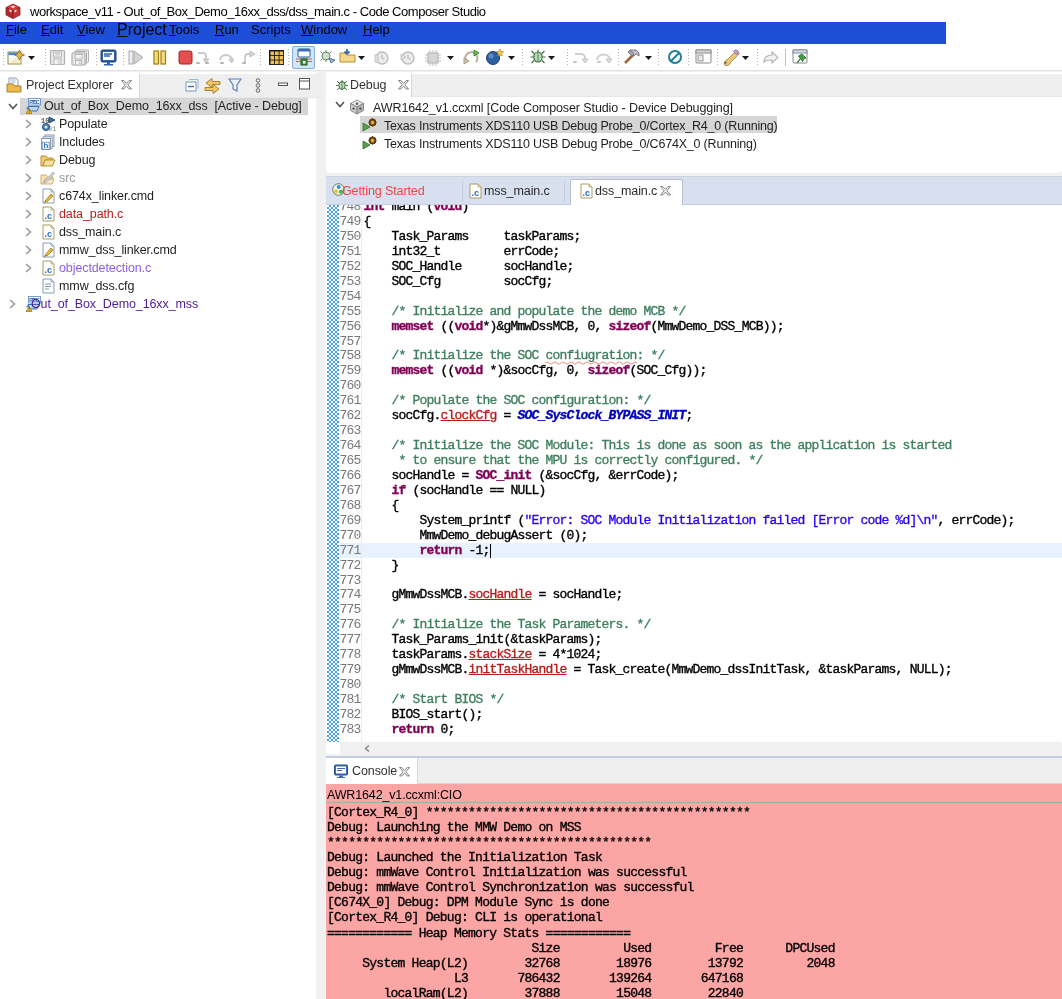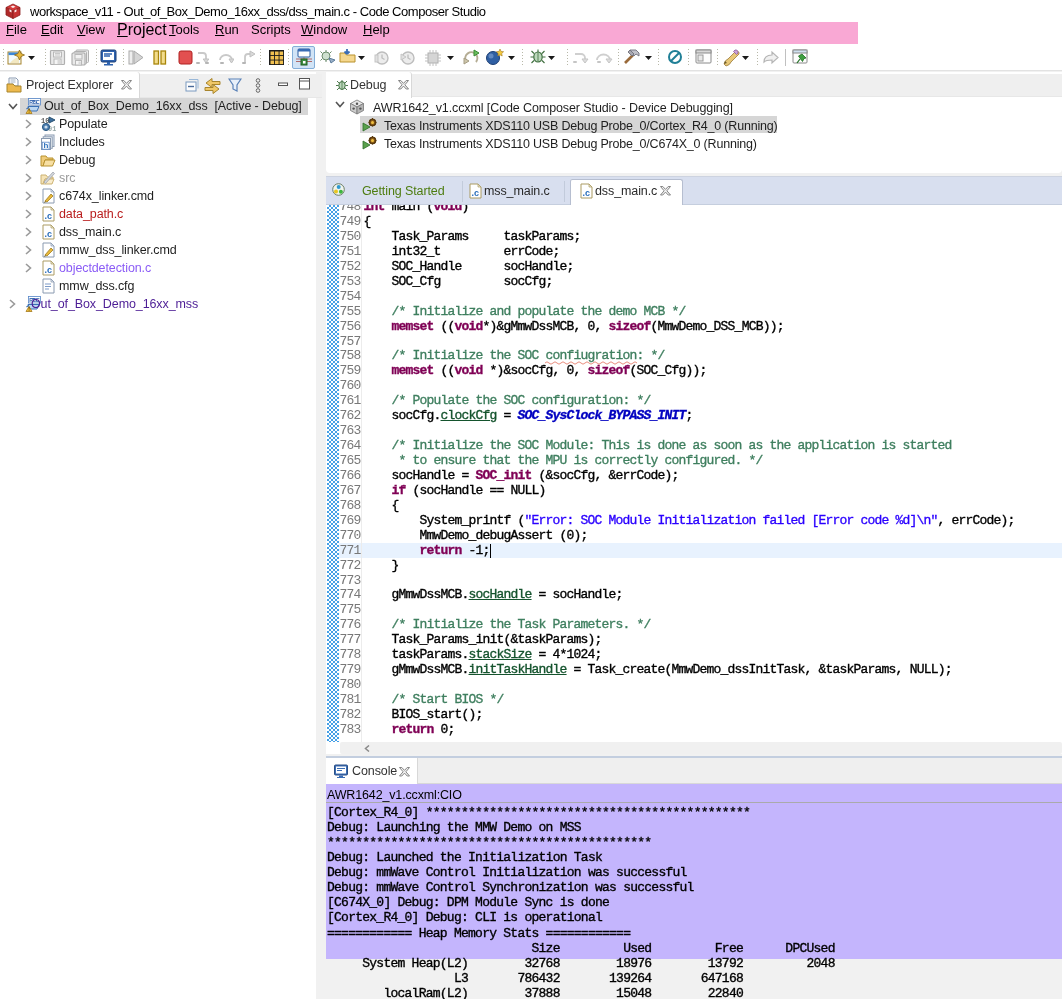--- a/index.html
+++ b/index.html
@@ -2,39 +2,39 @@
 <html><head><meta charset="utf-8"><style>
 
 *{margin:0;padding:0;box-sizing:border-box}
 html,body{width:1062px;height:999px;overflow:hidden;background:#fff;font-family:"Liberation Sans",sans-serif}
 .abs{position:absolute}
 pre{font-family:"Liberation Mono",monospace;margin:0}
 .code{font-size:13px;letter-spacing:-0.8px;line-height:14.93px;color:#000;-webkit-text-stroke:0.35px}
 .code .k{color:#7f0055;font-weight:bold}
 .code .c{color:#3f7f5f}
 .code .s{color:#2a00ff}
-.code .f{color:#14532d;text-decoration:underline}
+.code .f{color:#b91c1c;text-decoration:underline}
 .code .e{color:#0000c0;font-style:italic;font-weight:bold}
 .lnum{font-size:13px;letter-spacing:-0.8px;line-height:14.93px;color:#787878;text-align:center}
 .con{font-size:13px;letter-spacing:-0.75px;line-height:15.07px;color:#000;-webkit-text-stroke:0.35px}
 .ui{font-size:12.5px;color:#1e1e1e;letter-spacing:-0.1px;white-space:pre}
 .sep{position:absolute;top:49px;width:1px;height:17px;background-image:repeating-linear-gradient(to bottom,#b8b8a8 0 1px,transparent 1px 3px)}
 
 </style></head><body>
 <div class="abs" style="left:0;top:0;width:1062px;height:22px;background:#fff">
 <svg style="position:absolute;left:5px;top:3px" width="16" height="16" viewBox="0 0 16 16">
       <polygon points="8,1 15,4.5 8,8 1,4.5" fill="#d63a3a" stroke="#8d1f1f" stroke-width="0.8"></polygon>
       <polygon points="1,4.5 8,8 8,15.5 1,12" fill="#b02a2a" stroke="#8d1f1f" stroke-width="0.8"></polygon>
       <polygon points="15,4.5 8,8 8,15.5 15,12" fill="#c53333" stroke="#8d1f1f" stroke-width="0.8"></polygon>
       <path d="M4.5 6.2l2 1v2.2l-2-1zM9.5 7.2l2-1v2.2l-2 1z" fill="#fff" opacity="0.9"></path>
       <path d="M8 2.5l2.5 1.2-2.5 1.3-2.5-1.3z" fill="#fff" opacity="0.9"></path>
     </svg>
 <div class="abs" style="left:30px;top:0;height:22px;line-height:23px;font-size:13px;color:#000;letter-spacing:-0.46px">workspace_v11 - Out_of_Box_Demo_16xx_dss/dss_main.c - Code Composer Studio</div>
 </div>
-<div class="abs" style="left:0;top:22px;width:858px;height:22px;background:#f9a8d4">
+<div class="abs" style="left:0;top:22px;width:946px;height:22px;background:#1d4ed8">
 <div class="abs" style="left:6px;top:0;height:22px;line-height:16px;font-size:13px;color:#000"><u>F</u>ile</div>
 <div class="abs" style="left:41px;top:0;height:22px;line-height:16px;font-size:13px;color:#000"><u>E</u>dit</div>
 <div class="abs" style="left:77px;top:0;height:22px;line-height:16px;font-size:13px;color:#000"><u>V</u>iew</div>
 <div class="abs" style="left:117px;top:0;height:22px;line-height:16px;font-size:16px;color:#000"><u>P</u>roject</div>
 <div class="abs" style="left:169px;top:0;height:22px;line-height:16px;font-size:13px;color:#000"><u>T</u>ools</div>
 <div class="abs" style="left:215px;top:0;height:22px;line-height:16px;font-size:13px;color:#000"><u>R</u>un</div>
 <div class="abs" style="left:251px;top:0;height:22px;line-height:16px;font-size:13px;color:#000">Scripts</div>
 <div class="abs" style="left:301px;top:0;height:22px;line-height:16px;font-size:13px;color:#000"><u>W</u>indow</div>
 <div class="abs" style="left:363px;top:0;height:22px;line-height:16px;font-size:13px;color:#000"><u>H</u>elp</div>
 </div>
@@ -441,21 +441,21 @@
 </div>
 <div class="abs" style="left:326px;top:176px;width:736px;height:1px;background:#cdd3e0"></div>
 <div class="abs" style="left:326px;top:177px;width:736px;height:577px;background:#fff">
 <div class="abs" style="left:0;top:0;width:736px;height:28px;background:#d8dfef;border-bottom:1px solid #c5cede"></div>
 <svg style="position:absolute;left:6px;top:6px" width="13" height="13" viewBox="0 0 13 13">
       <circle cx="6.5" cy="6.5" r="5.8" fill="#f0f4ee" stroke="#6a7d62"></circle>
       <circle cx="6.7" cy="3.9" r="2" fill="#2e9ad0"></circle>
       <circle cx="4" cy="8.6" r="2" fill="#e8c620"></circle>
       <circle cx="8.9" cy="8.8" r="2" fill="#3db53d"></circle>
     </svg>
-<div class="abs ui" style="left:36px;top:7px;font-size:12.5px;color:#4d7c0f">Getting Started</div>
+<div class="abs ui" style="left:16px;top:7px;font-size:12.5px;color:#ef4444">Getting Started</div>
 <div class="abs" style="left:136px;top:4px;width:1px;height:21px;background:#c2cbdb"></div>
 <svg style="position:absolute;left:141px;top:6px" width="16" height="16" viewBox="0 0 16 16">
       <path d="M3 1h8l3 3v11H3z" fill="#fff" stroke="#ab9b62"></path>
       <path d="M11 1l3 3h-3z" fill="#efe8d2" stroke="#ab9b62" stroke-width="0.7"></path>
       <text x="4.6" y="12.5" font-size="9" font-weight="bold" fill="#2a6ebb" font-family="Liberation Sans">.c</text>
     </svg>
 <div class="abs ui" style="left:158px;top:7px;font-size:12.5px;color:#2a2a2a">mss_main.c</div>
 <div class="abs" style="left:238px;top:4px;width:1px;height:21px;background:#c2cbdb"></div>
 <div class="abs" style="left:244px;top:2px;width:113px;height:26px;background:#fff;border:1px solid #b6bed0;border-bottom:none;border-radius:2.5px 2.5px 0 0"></div>
 <svg style="position:absolute;left:252px;top:6px" width="16" height="16" viewBox="0 0 16 16">
@@ -547,21 +547,21 @@
 <svg class="abs" style="left:219px;top:154.5px" width="94" height="5">
         <path d="M0 3 q 2 -2.4 4 0 t 4 0 t 4 0 t 4 0 t 4 0 t 4 0 t 4 0 t 4 0 t 4 0 t 4 0 t 4 0 t 4 0 t 4 0 t 4 0 t 4 0 t 4 0 t 4 0 t 4 0 t 4 0 t 4 0 t 4 0 t 4 0 t 4 0" stroke="#e4705e" stroke-width="1" fill="none" opacity="0.8"></path>
       </svg>
 </div>
 <div class="abs" style="left:14px;top:565px;width:722px;height:12px;background:#f0f0f0;border-radius:2px"></div>
 <svg class="abs" style="left:38px;top:568px" width="7" height="7">
       <path d="M5 0.5 L1.5 3.5 L5 6.5" stroke="#8a8a8a" stroke-width="1.5" fill="none"></path>
     </svg>
 </div>
 <div class="abs" style="left:326px;top:756px;width:736px;height:2px;background:#c3cedf"></div>
-<div class="abs" style="left:326px;top:758px;width:736px;height:201px;background:#c4b5fd">
+<div class="abs" style="left:326px;top:758px;width:736px;height:241px;background:#fca5a5">
 <div class="abs" style="left:0;top:0;width:736px;height:26px;background:#efefef;border-bottom:1px solid #d8d8d8"></div>
 <div class="abs" style="left:0;top:0;width:92px;height:26px;background:#fff;border-right:1px solid #d8d8d8"></div>
 <svg style="position:absolute;left:7px;top:5px" width="16" height="16" viewBox="0 0 16 16">
       <rect x="1.5" y="2" width="13" height="10" rx="1" fill="#3a6db5" stroke="#2a4f86"></rect>
       <rect x="3" y="3.5" width="10" height="7" fill="#fff"></rect>
       <path d="M4 5.5h8M4 7.5h5" stroke="#3a6db5" stroke-width="1.2"></path>
       <path d="M6 12.5h4v1.5h2v1H4v-1h2z" fill="#3a6db5"></path>
     </svg>
 <div class="abs ui" style="left:26px;top:6px;font-size:12.5px;color:#333">Console</div>
 <svg style="position:absolute;left:73px;top:9px" width="11" height="10" viewBox="0 0 11 10">

